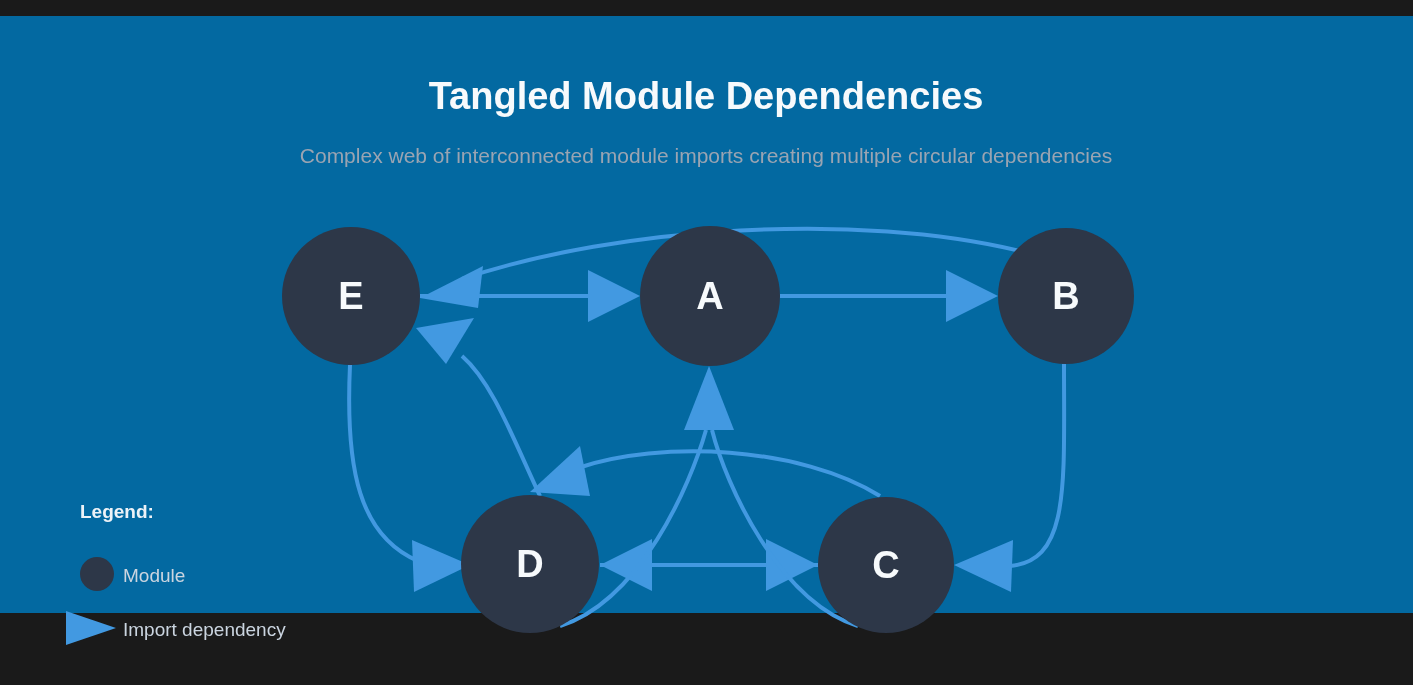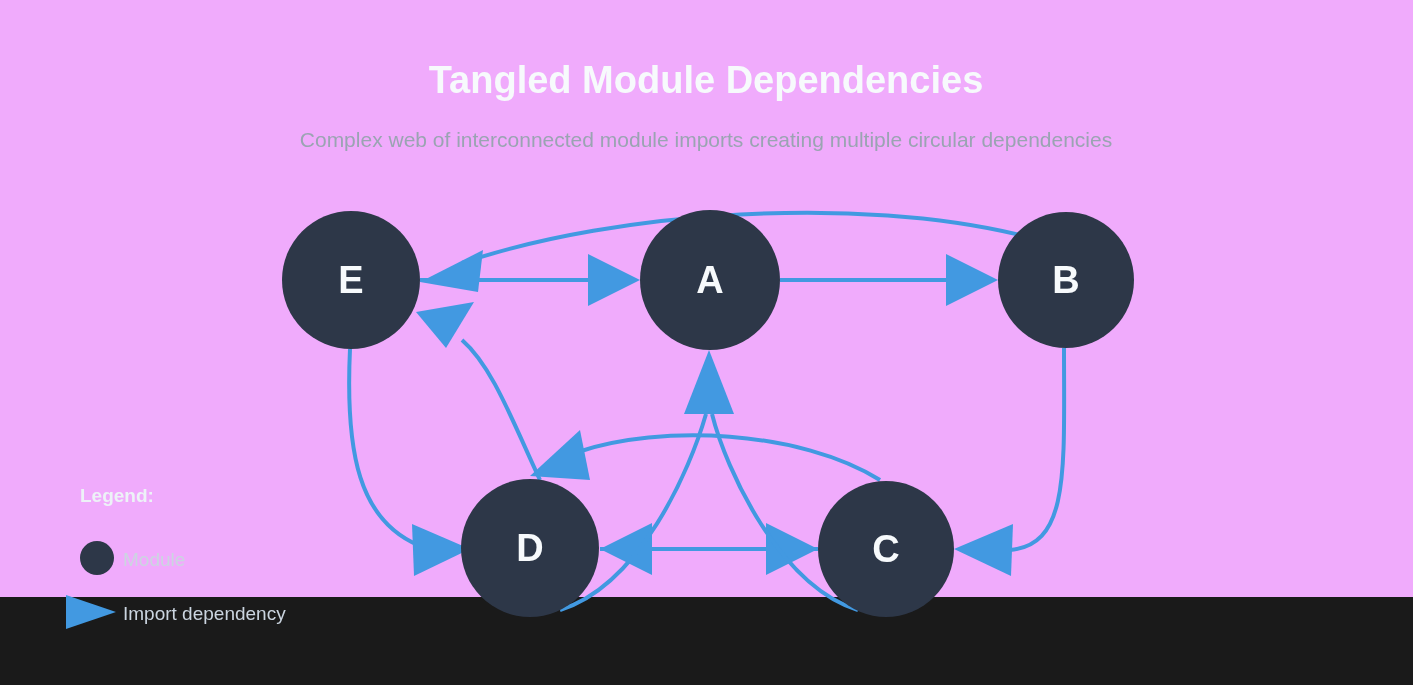--- a/index.html
+++ b/index.html
@@ -11,21 +11,22 @@
     width: 1413px;
     height: 685px;
     overflow: hidden;
     font-family: "Liberation Sans", sans-serif;
     -webkit-font-smoothing: antialiased;
   }
   #stage {
     position: relative;
     width: 1413px;
     height: 597px;
-    background: #f0abfc;
+    background: #0369a1;
+    margin-top: 16px;
   }
   #diagram-svg {
     position: absolute;
     left: 0;
     top: 0;
     width: 1413px;
     height: 685px;
     display: block;
   }
   .title-text {

